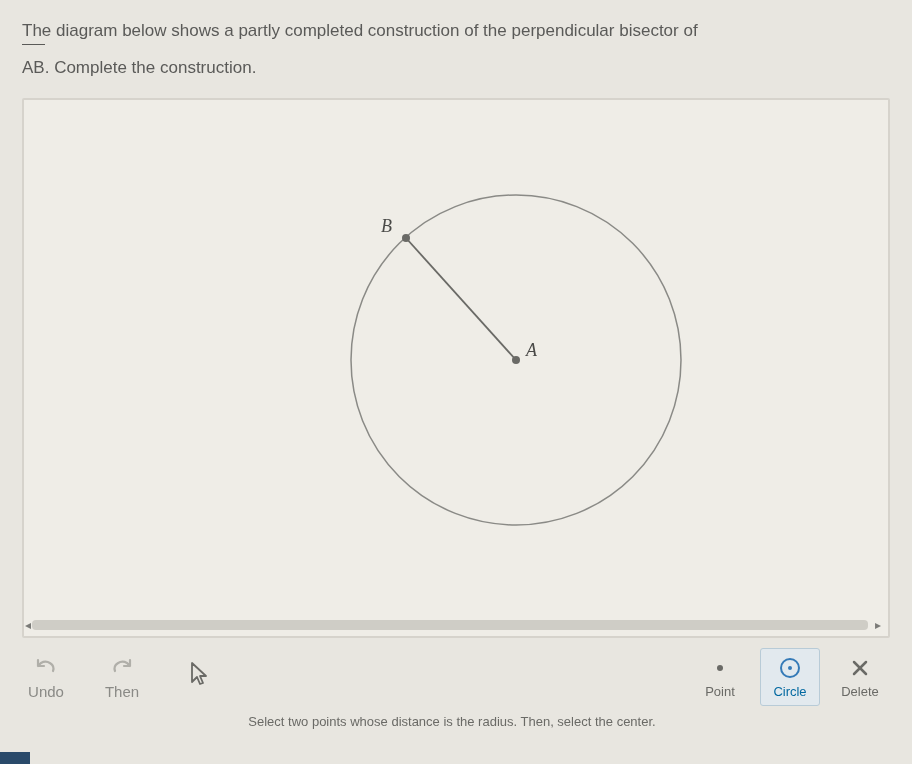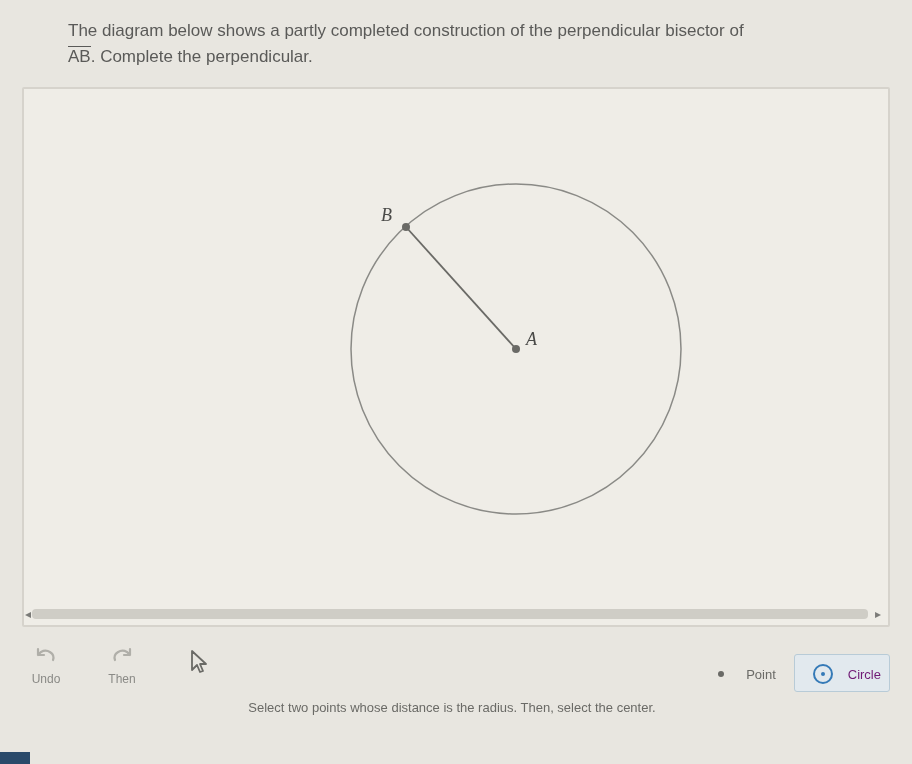--- a/index.html
+++ b/index.html
@@ -11,27 +11,26 @@
       overflow: hidden;
       position: relative;
     }
     .question-area {
       padding: 18px 22px 10px 22px;
     }
     .question-text {
       font-size: 17px;
       color: #5a5a58;
       line-height: 1.5;
-      margin-left: 46px;
     }
     .seg-notation {
       display: inline-block;
       border-top: 1.5px solid #5a5a58;
       line-height: 1.1;
-      padding-top: 1px;
+      padding-top: 14px;
     }
     .canvas-frame {
       margin: 8px 22px 0 22px;
       border: 2px solid #d6d3cc;
       background: #efede7;
       position: relative;
       height: 540px;
       border-radius: 2px;
     }
     .geo-svg {
@@ -70,61 +69,61 @@
       gap: 28px;
       align-items: center;
       padding-right: 70px;
     }
     .tool-btn {
       display: flex;
       flex-direction: column;
       align-items: center;
       gap: 5px;
       color: #8a8a86;
-      font-size: 12px;
+      font-size: 15px;
       cursor: pointer;
       padding: 6px 4px;
       min-width: 46px;
     }
     .tool-btn .icon-box {
       height: 24px;
       width: 40px;
       display: flex;
       align-items: center;
       justify-content: center;
     }
     .tool-group-right {
       display: flex;
       align-items: center;
       gap: 10px;
       margin-left: auto;
     }
     .geom-tool {
       display: flex;
-      flex-direction: row;
+      flex-direction: column;
       align-items: center;
       gap: 5px;
       color: #6a6a66;
       font-size: 13px;
       cursor: pointer;
       padding: 8px 8px 6px 8px;
       min-width: 60px;
       border-radius: 3px;
     }
     .geom-tool .icon-box {
       height: 22px;
       width: 40px;
       display: flex;
       align-items: center;
       justify-content: center;
     }
     .geom-tool.selected {
       background: #e2e9ee;
       border: 1px solid #b8cbd7;
-      color: #701a75;
+      color: #0369a1;
     }
     .hint-bar {
       text-align: center;
       padding: 4px 30px 0 22px;
       font-size: 13px;
       color: #6a6a66;
     }
     .taskbar-stub {
       position: absolute;
       bottom: 0;
@@ -134,21 +133,21 @@
       background: #2a4a6a;
     }
   </style>
 </head>
 <body>
 
 <div class="question-area">
   <p class="question-text">
     <span>The diagram below shows a partly completed construction of the perpendicular bisector of</span>
     <br>
-    <span class="seg-notation">AB</span><span>. Complete the perpendicular.</span>
+    <span class="seg-notation">AB</span><span>. Complete the construction.</span>
   </p>
 </div>
 
 <div class="canvas-frame">
   <svg class="geo-svg" viewBox="0 0 860 500">
 
     <circle cx="490" cy="260" r="165" fill="none" stroke="#8a8a86" stroke-width="1.5"></circle>
 
     <line x1="490" y1="260" x2="380" y2="138" stroke="#6a6a66" stroke-width="1.8"></line>
 
@@ -202,20 +201,29 @@
     </div>
     <div class="geom-tool selected">
       <div class="icon-box">
         <svg width="24" height="24" viewBox="0 0 24 24">
             <circle cx="12" cy="12" r="9" fill="none" stroke="#357ab7" stroke-width="2"></circle>
             <circle cx="12" cy="12" r="2" fill="#357ab7"></circle>
           </svg>
       </div>
       <span>Circle</span>
     </div>
+    <div class="geom-tool">
+      <div class="icon-box">
+        <svg width="20" height="20" viewBox="0 0 20 20">
+            <line x1="4" y1="4" x2="16" y2="16" stroke="#6a6a66" stroke-width="2.5" stroke-linecap="round"></line>
+            <line x1="16" y1="4" x2="4" y2="16" stroke="#6a6a66" stroke-width="2.5" stroke-linecap="round"></line>
+          </svg>
+      </div>
+      <span>Delete</span>
+    </div>
   </div>
 </div>
 
 <div class="hint-bar">
   <span>Select two points whose distance is the radius. Then, select the center.</span>
 </div>
 
 <div class="taskbar-stub"></div>
 
 </body></html>

